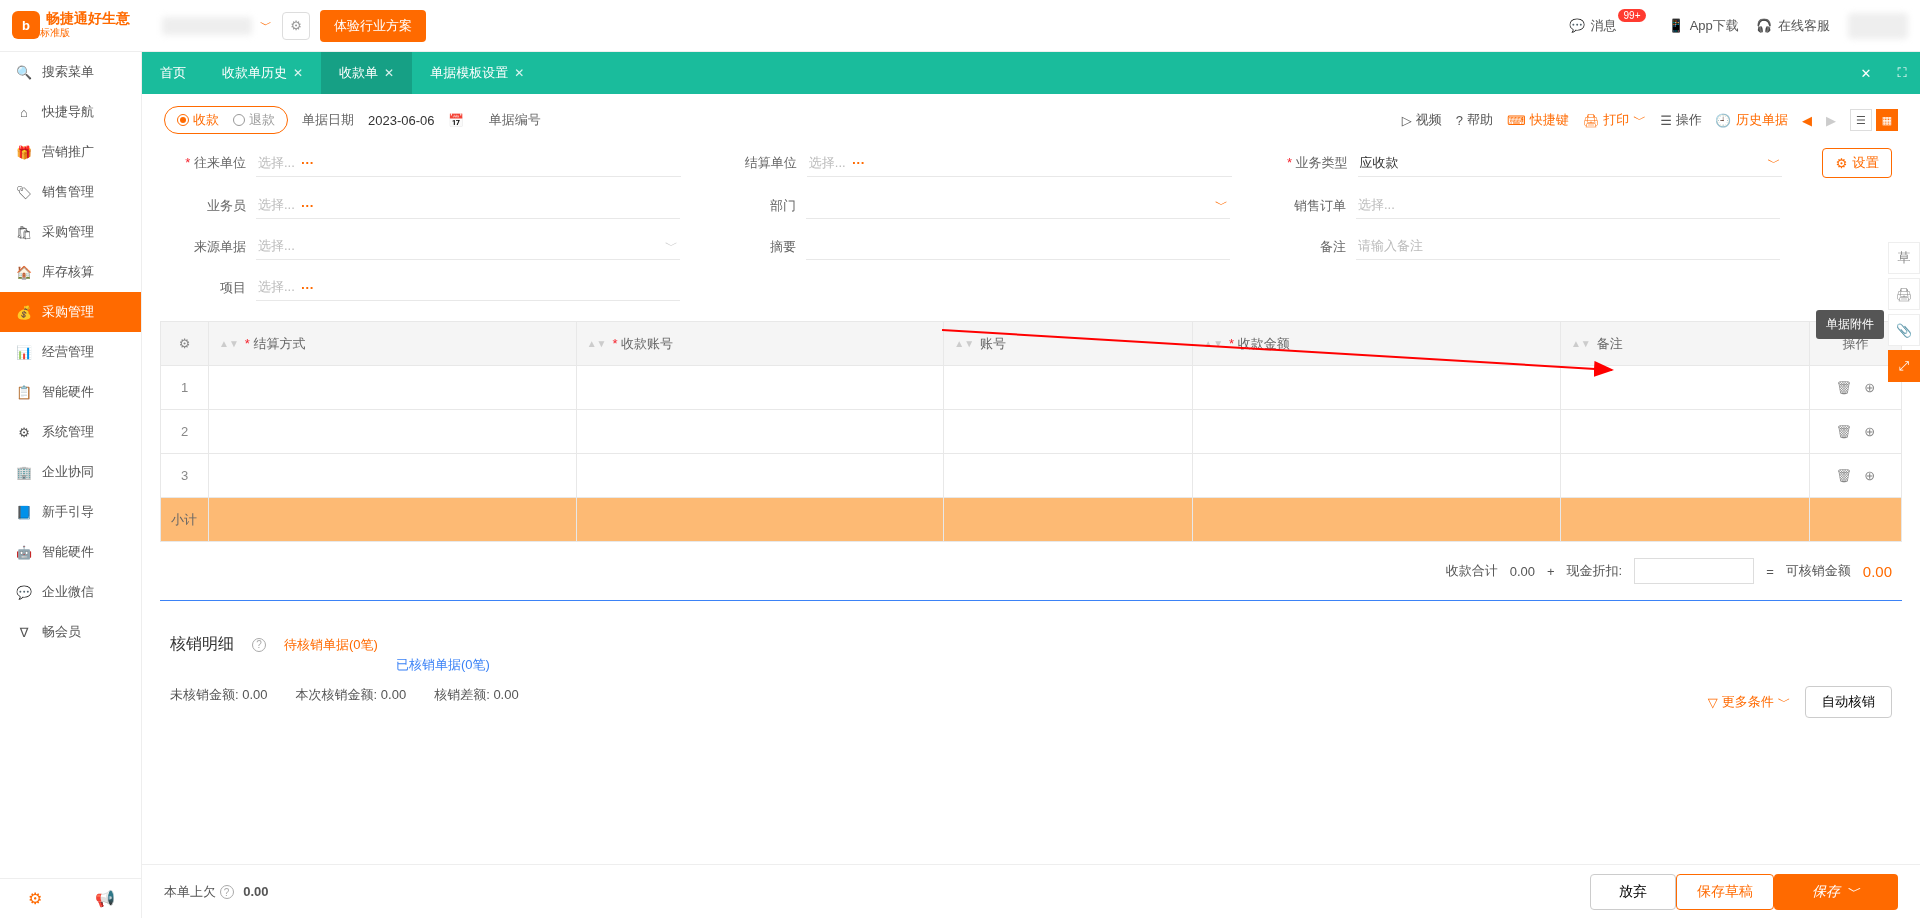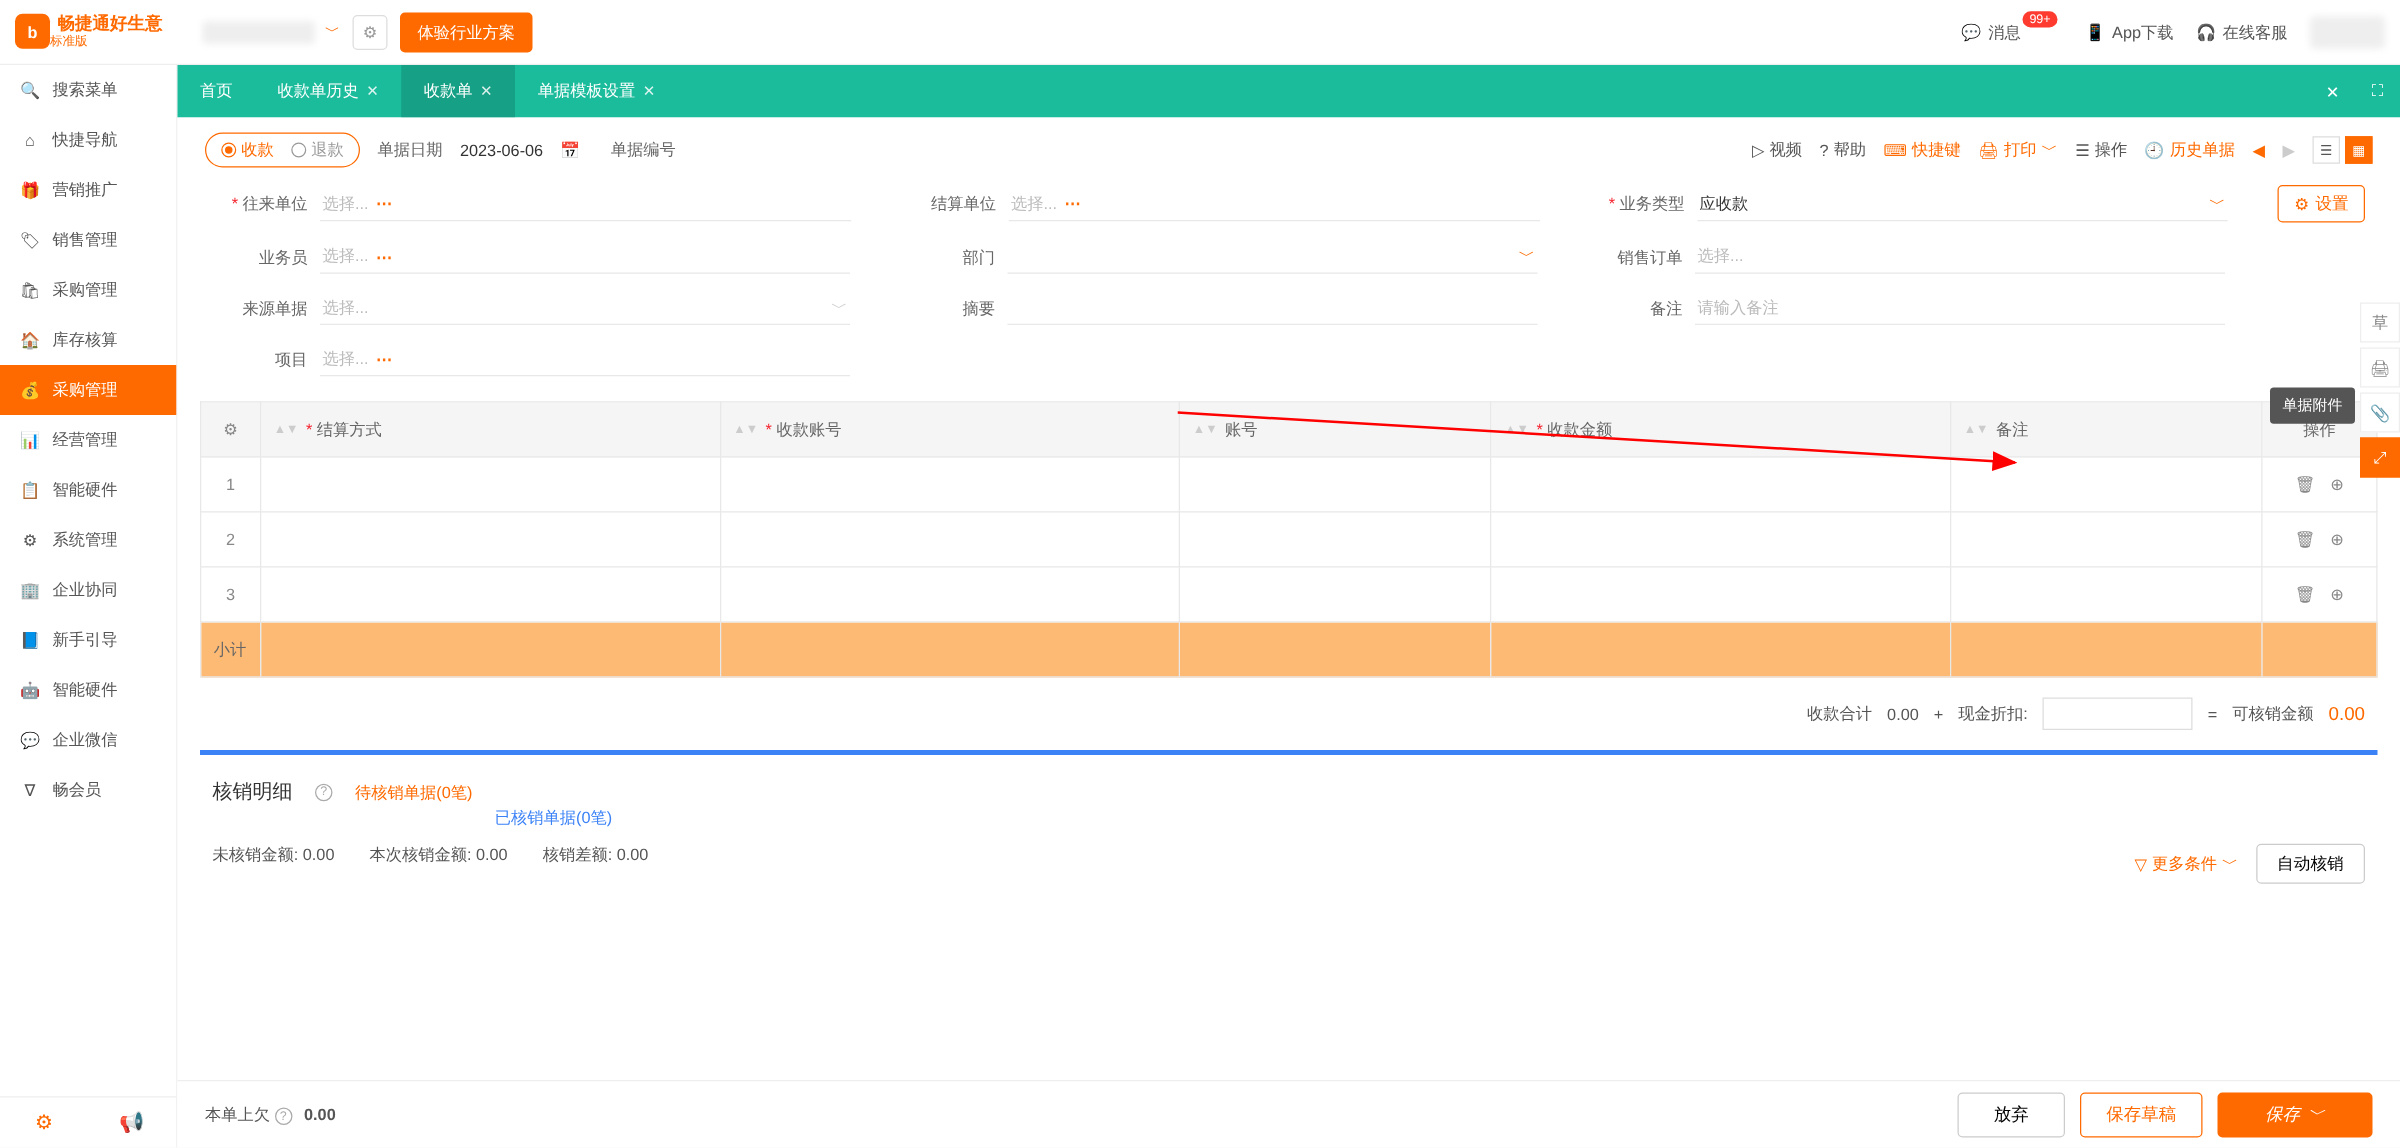--- a/index.html
+++ b/index.html
@@ -84,34 +84,34 @@
   .subtotal td { background:#fdba74; color:#666;}
   .row-icons { display:flex; gap:12px; justify-content:center; color:#888;}
   .row-icons span{cursor:pointer;}
   
   
   .sumline { display:flex; justify-content:flex-end; align-items:center; gap:12px; padding:16px 28px; color:#555;}
   .sumline .box { border:1px solid #ddd; width:120px; height:26px; }
   .sumline .oval { color:#ff6a00; font-size:15px;}
   
   
-  .verify { margin:0 18px 70px; border-top:4px solid #3b82f6; padding-top:0;}
+  .verify { margin:0 18px 70px; border-top:1px solid #3b82f6; padding-top:14px;}
   .verify-h { display:flex; align-items:center; gap:18px; padding:0 10px 12px;}
   .verify-h .title{ font-size:16px;}
   .verify-h .pend{ color:#ff6a00;}
   .verify-h .done{ color:#3b82f6;margin-top:41px;}
   .verify-stats { display:flex; gap:28px; padding:0 10px 16px; color:#555;}
   .verify-right { margin-left:auto; display:flex; gap:14px; align-items:center;}
   .more-cond { color:#ff6a00; cursor:pointer; display:flex;align-items:center;gap:4px;}
   .btn-outline { border:1px solid #ccc; background:#fff; padding:6px 16px; border-radius:4px; cursor:pointer;}
   
   
   .bottom { position:absolute; left:0; right:0; bottom:0; height:54px; background:#fff; border-top:1px solid #eee; display:flex; align-items:center; padding:0 22px;}
   .bottom .owe { color:#555;}
-  .bottom .right { margin-left:auto; display:flex; gap:12px;}
+  .bottom .right { margin-left:auto; display:flex; }
   .btn-plain { border:1px solid #ccc; background:#fff; padding:8px 28px; border-radius:4px; cursor:pointer; font-size:14px;}
   .btn-orange-line { border:1px solid #ff6a00; color:#ff6a00; background:#fff; padding:8px 20px; border-radius:4px; cursor:pointer;font-size:14px;}
   .btn-orange { border:none; background:#ff6a00; color:#fff; padding:8px 38px; border-radius:4px; cursor:pointer;font-size:14px; display:flex;align-items:center;gap:6px;font-style:italic;}
   
   
   .rail { position:absolute; right:0; top:190px; display:flex; flex-direction:column; }
   .rail .r { width:32px;height:32px; background:#fff; border:1px solid #eee; display:flex;align-items:center;justify-content:center; color:#888; margin-bottom:4px; cursor:pointer;}
   .rail .r.on { background:#ff6a00; color:#fff; border-color:#ff6a00;}
   .tooltip { position:absolute; right:36px; top:258px; background:#555; color:#fff; padding:6px 10px; font-size:12px; border-radius:3px; white-space:nowrap;}
   

